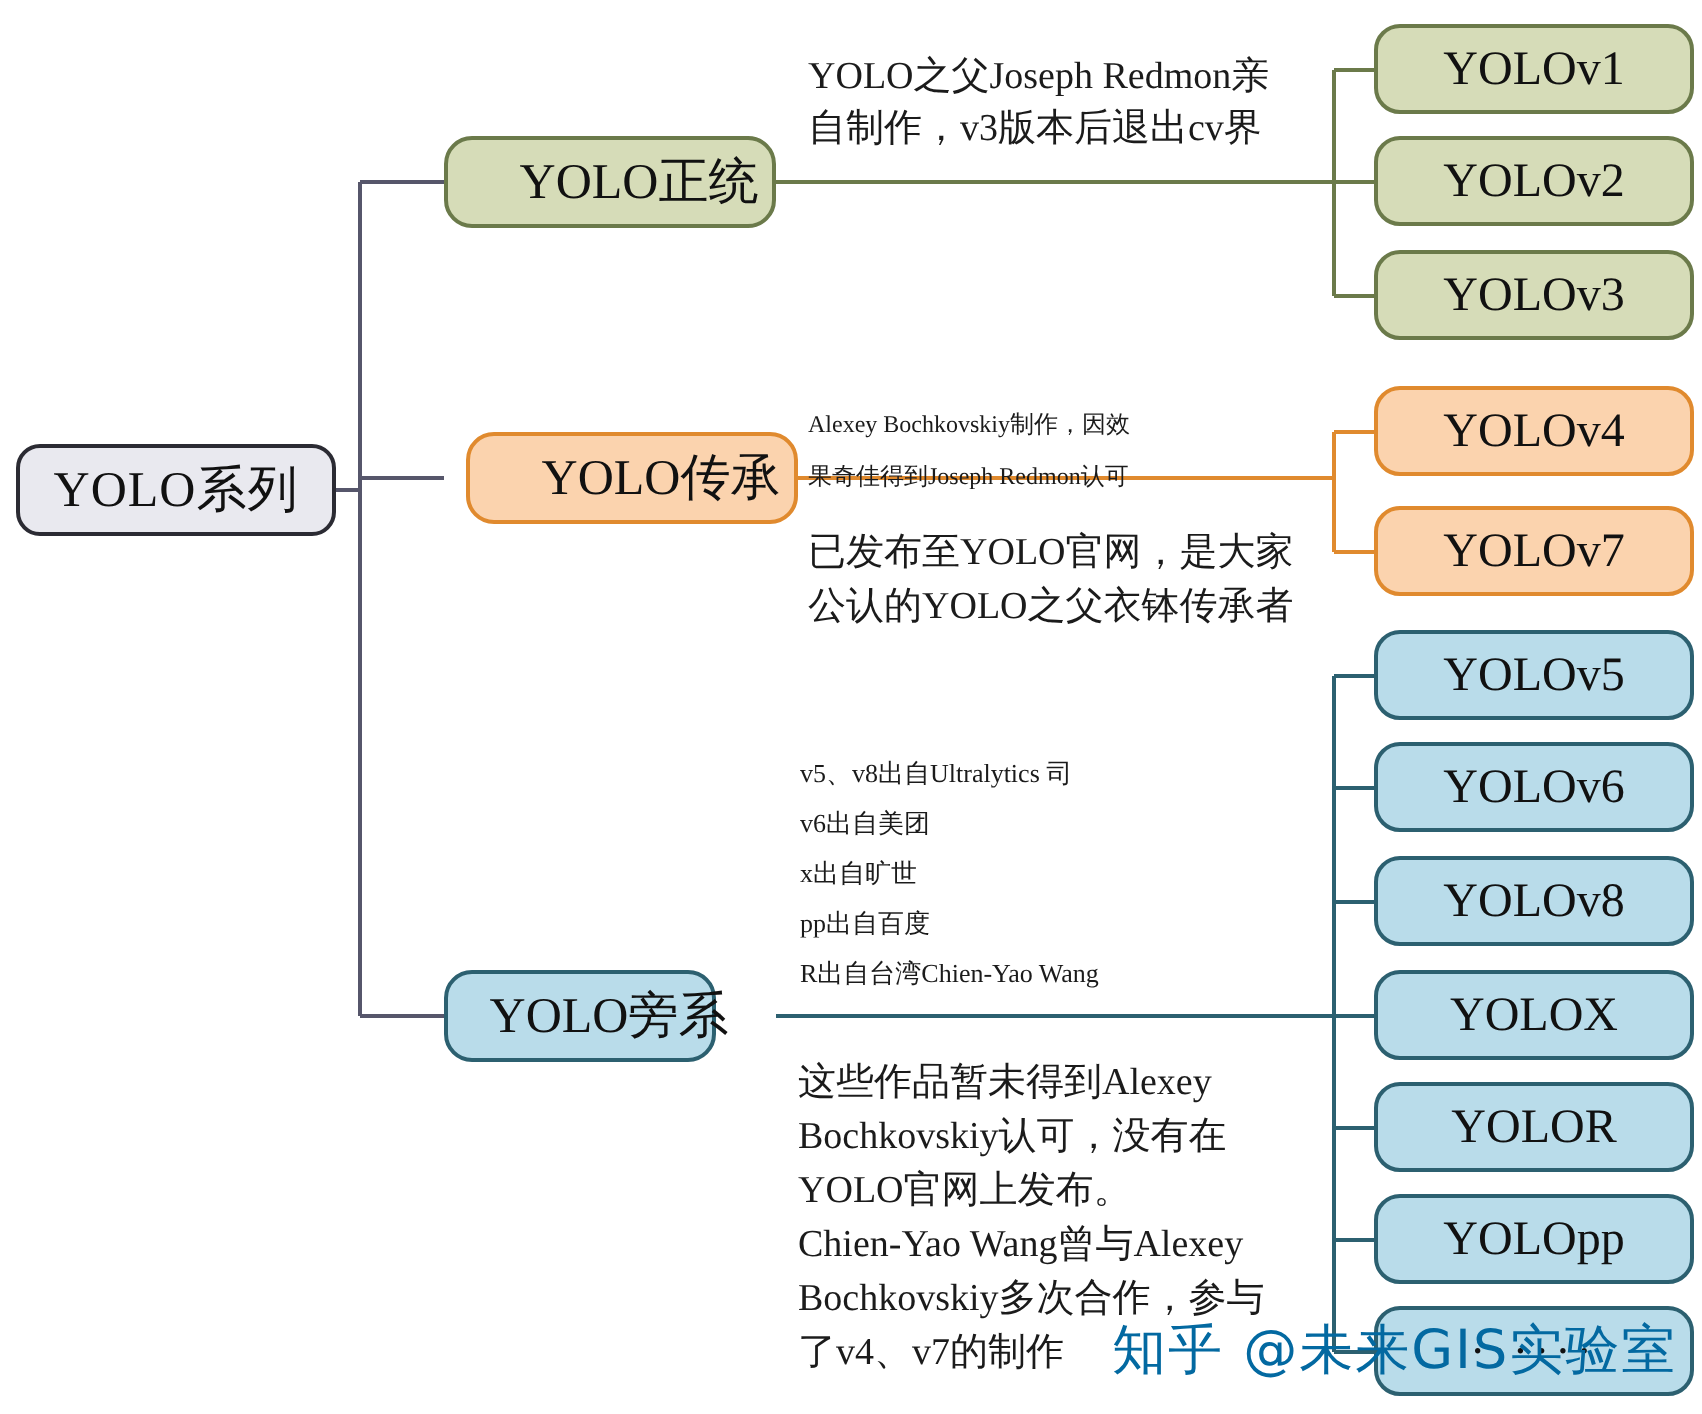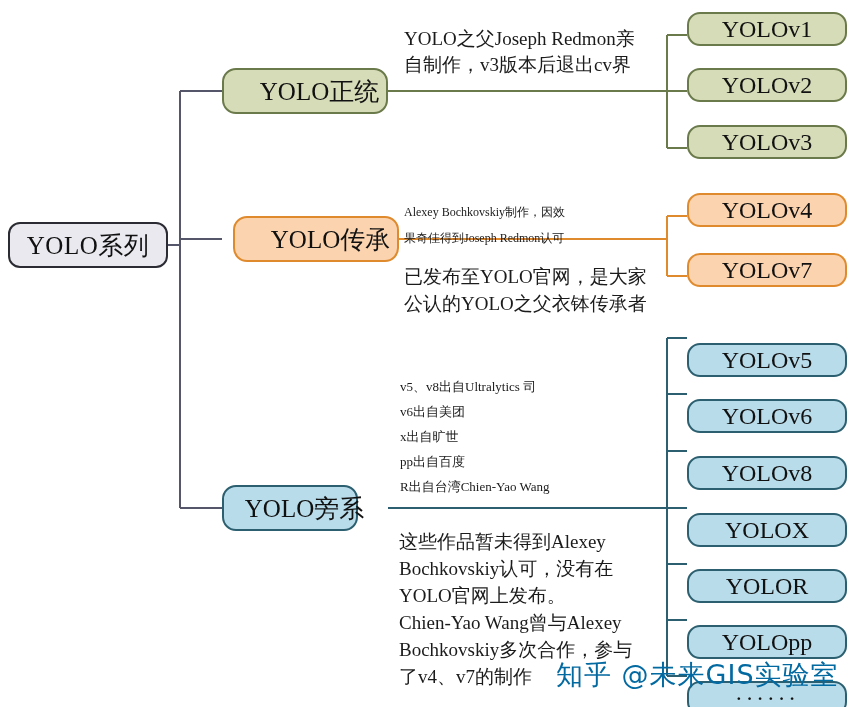--- a/index.html
+++ b/index.html
@@ -18,25 +18,25 @@
   .root span{font-size:25px;letter-spacing:.5px;color:#111;}
 
   
   .branch{height:46px;border-radius:14px;padding-left:29px;}
   .branch span{font-size:25px;color:#111;}
   .b-green{left:222px;top:68px;width:166px;background:#d6dcb8;border:2px solid #6b7a4a;}
   .b-orange{left:233px;top:216px;width:166px;background:#fbd3ae;border:2px solid #e08a2e;}
   .b-blue{left:222px;top:485px;width:136px;background:#b9dcea;border:2px solid #2c6070;}
 
   
-  .leaf{left:687px;width:160px;height:34px;border-radius:13px;}
+  .leaf{left:687px;width:160px;height:45px;border-radius:13px;}
   .leaf span{font-size:24px;color:#111;}
   .leaf.green{background:#d6dcb8;border:2px solid #6b7a4a;}
   .leaf.orange{background:#fbd3ae;border:2px solid #e08a2e;}
-  .leaf.blue{background:#b9dcea;border:2px solid #2c6070;margin-top:28px;}
+  .leaf.blue{background:#b9dcea;border:2px solid #2c6070;}
 
   
   .note{position:absolute;color:#1b1b1b;}
   .note .ln{display:block;white-space:nowrap;}
   .note-green{left:404px;top:26px;font-size:19px;line-height:26px;}
   .note-orange1{left:404px;top:199px;font-size:12px;line-height:26px;}
   .note-orange2{left:404px;top:263px;font-size:19px;line-height:27px;}
   .note-blue1{left:400px;top:374px;font-size:13px;line-height:25px;}
   .note-blue2{left:399px;top:528px;font-size:19px;line-height:27px;}
 

